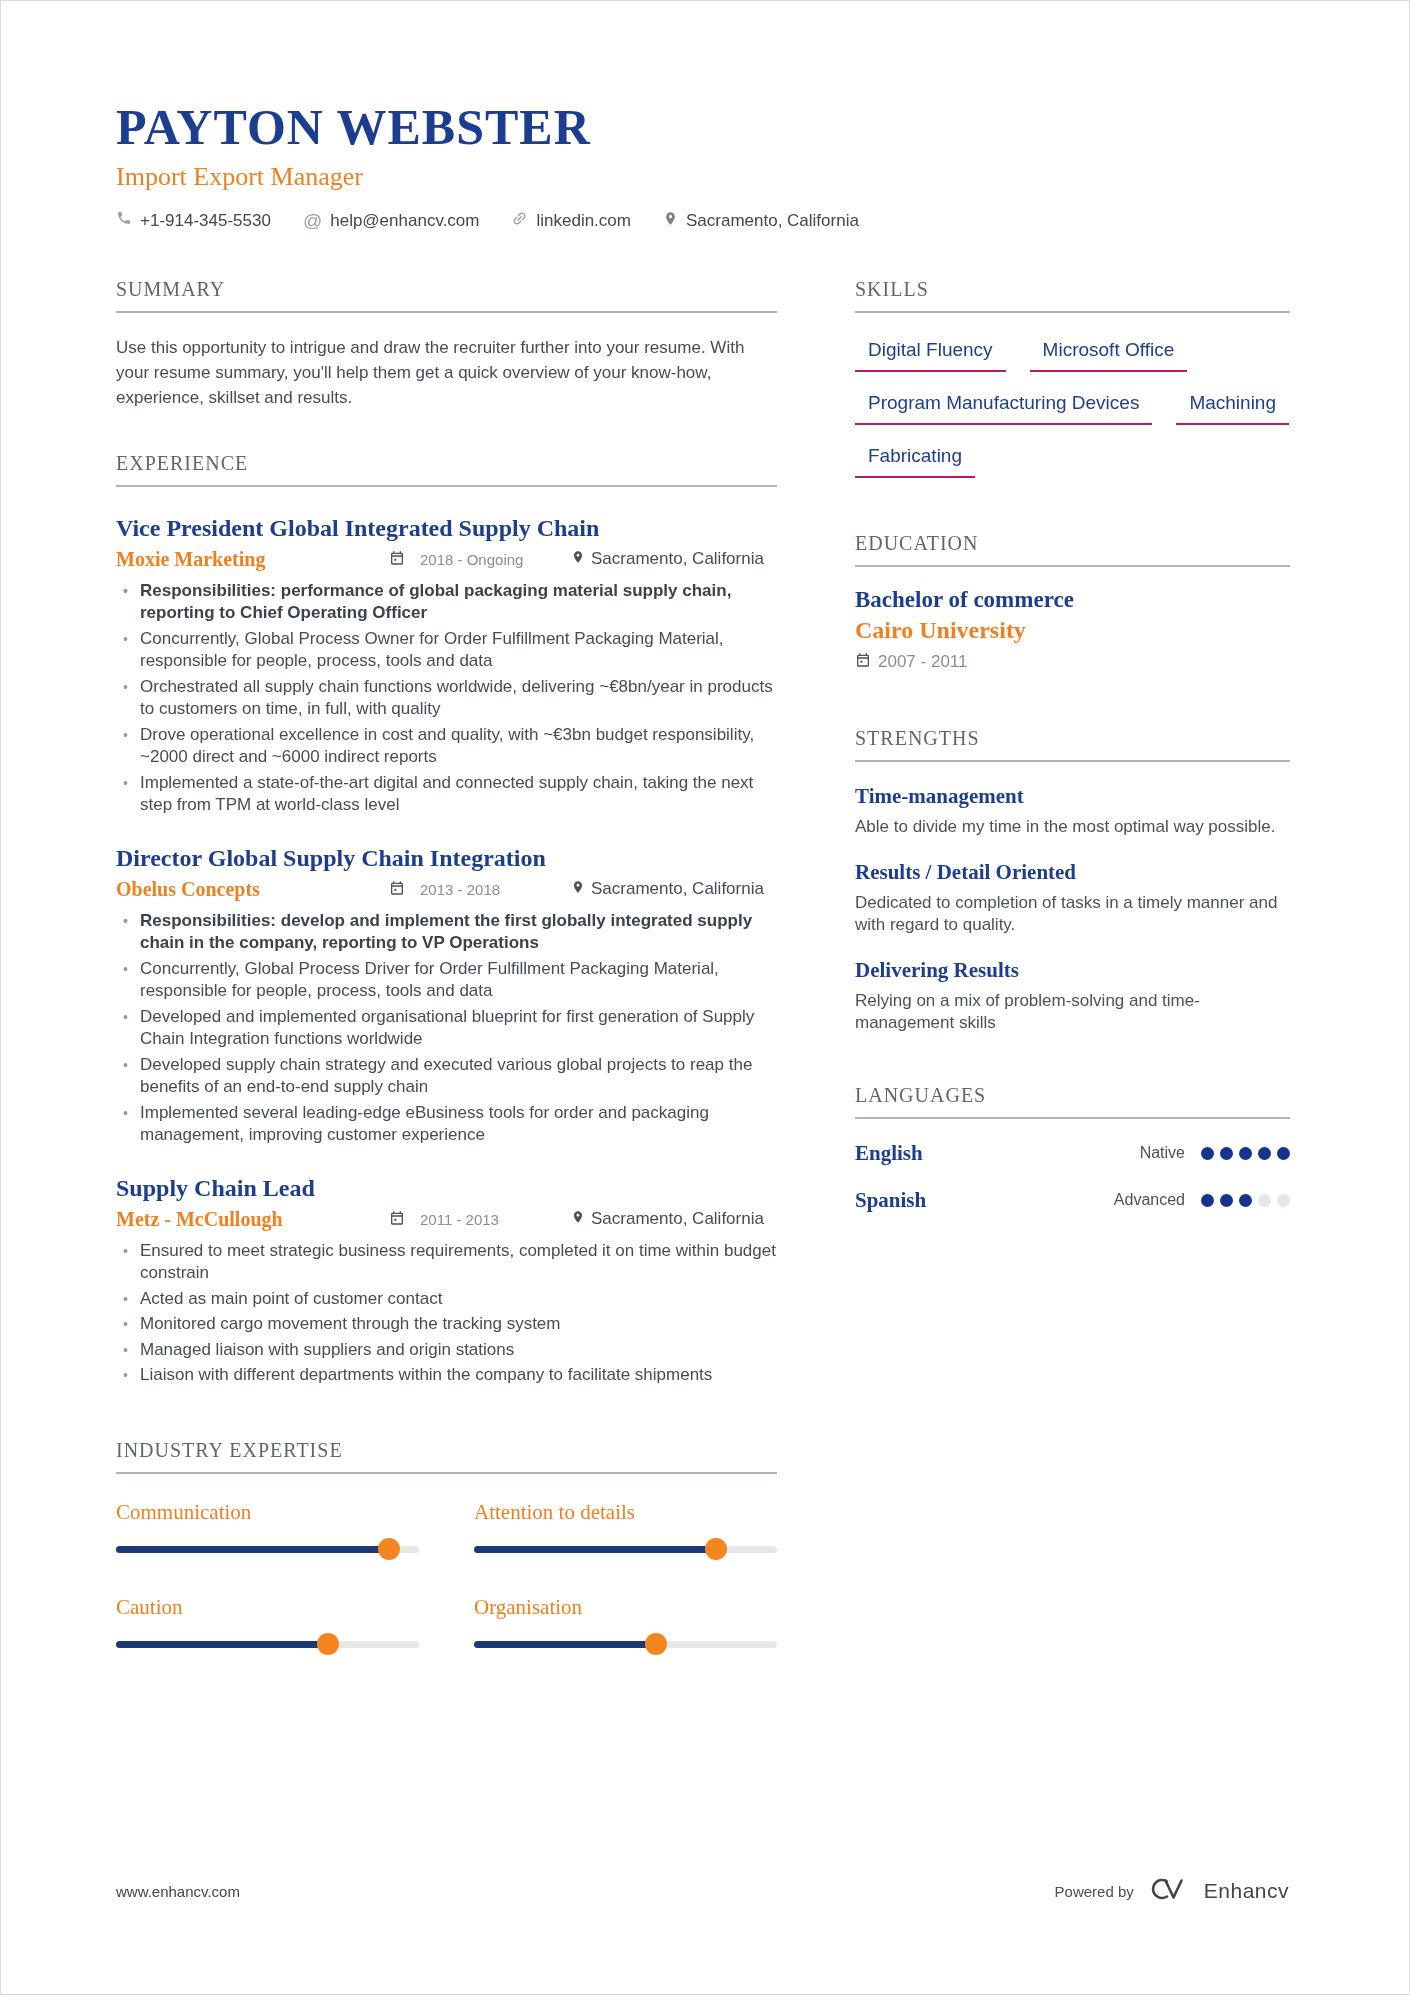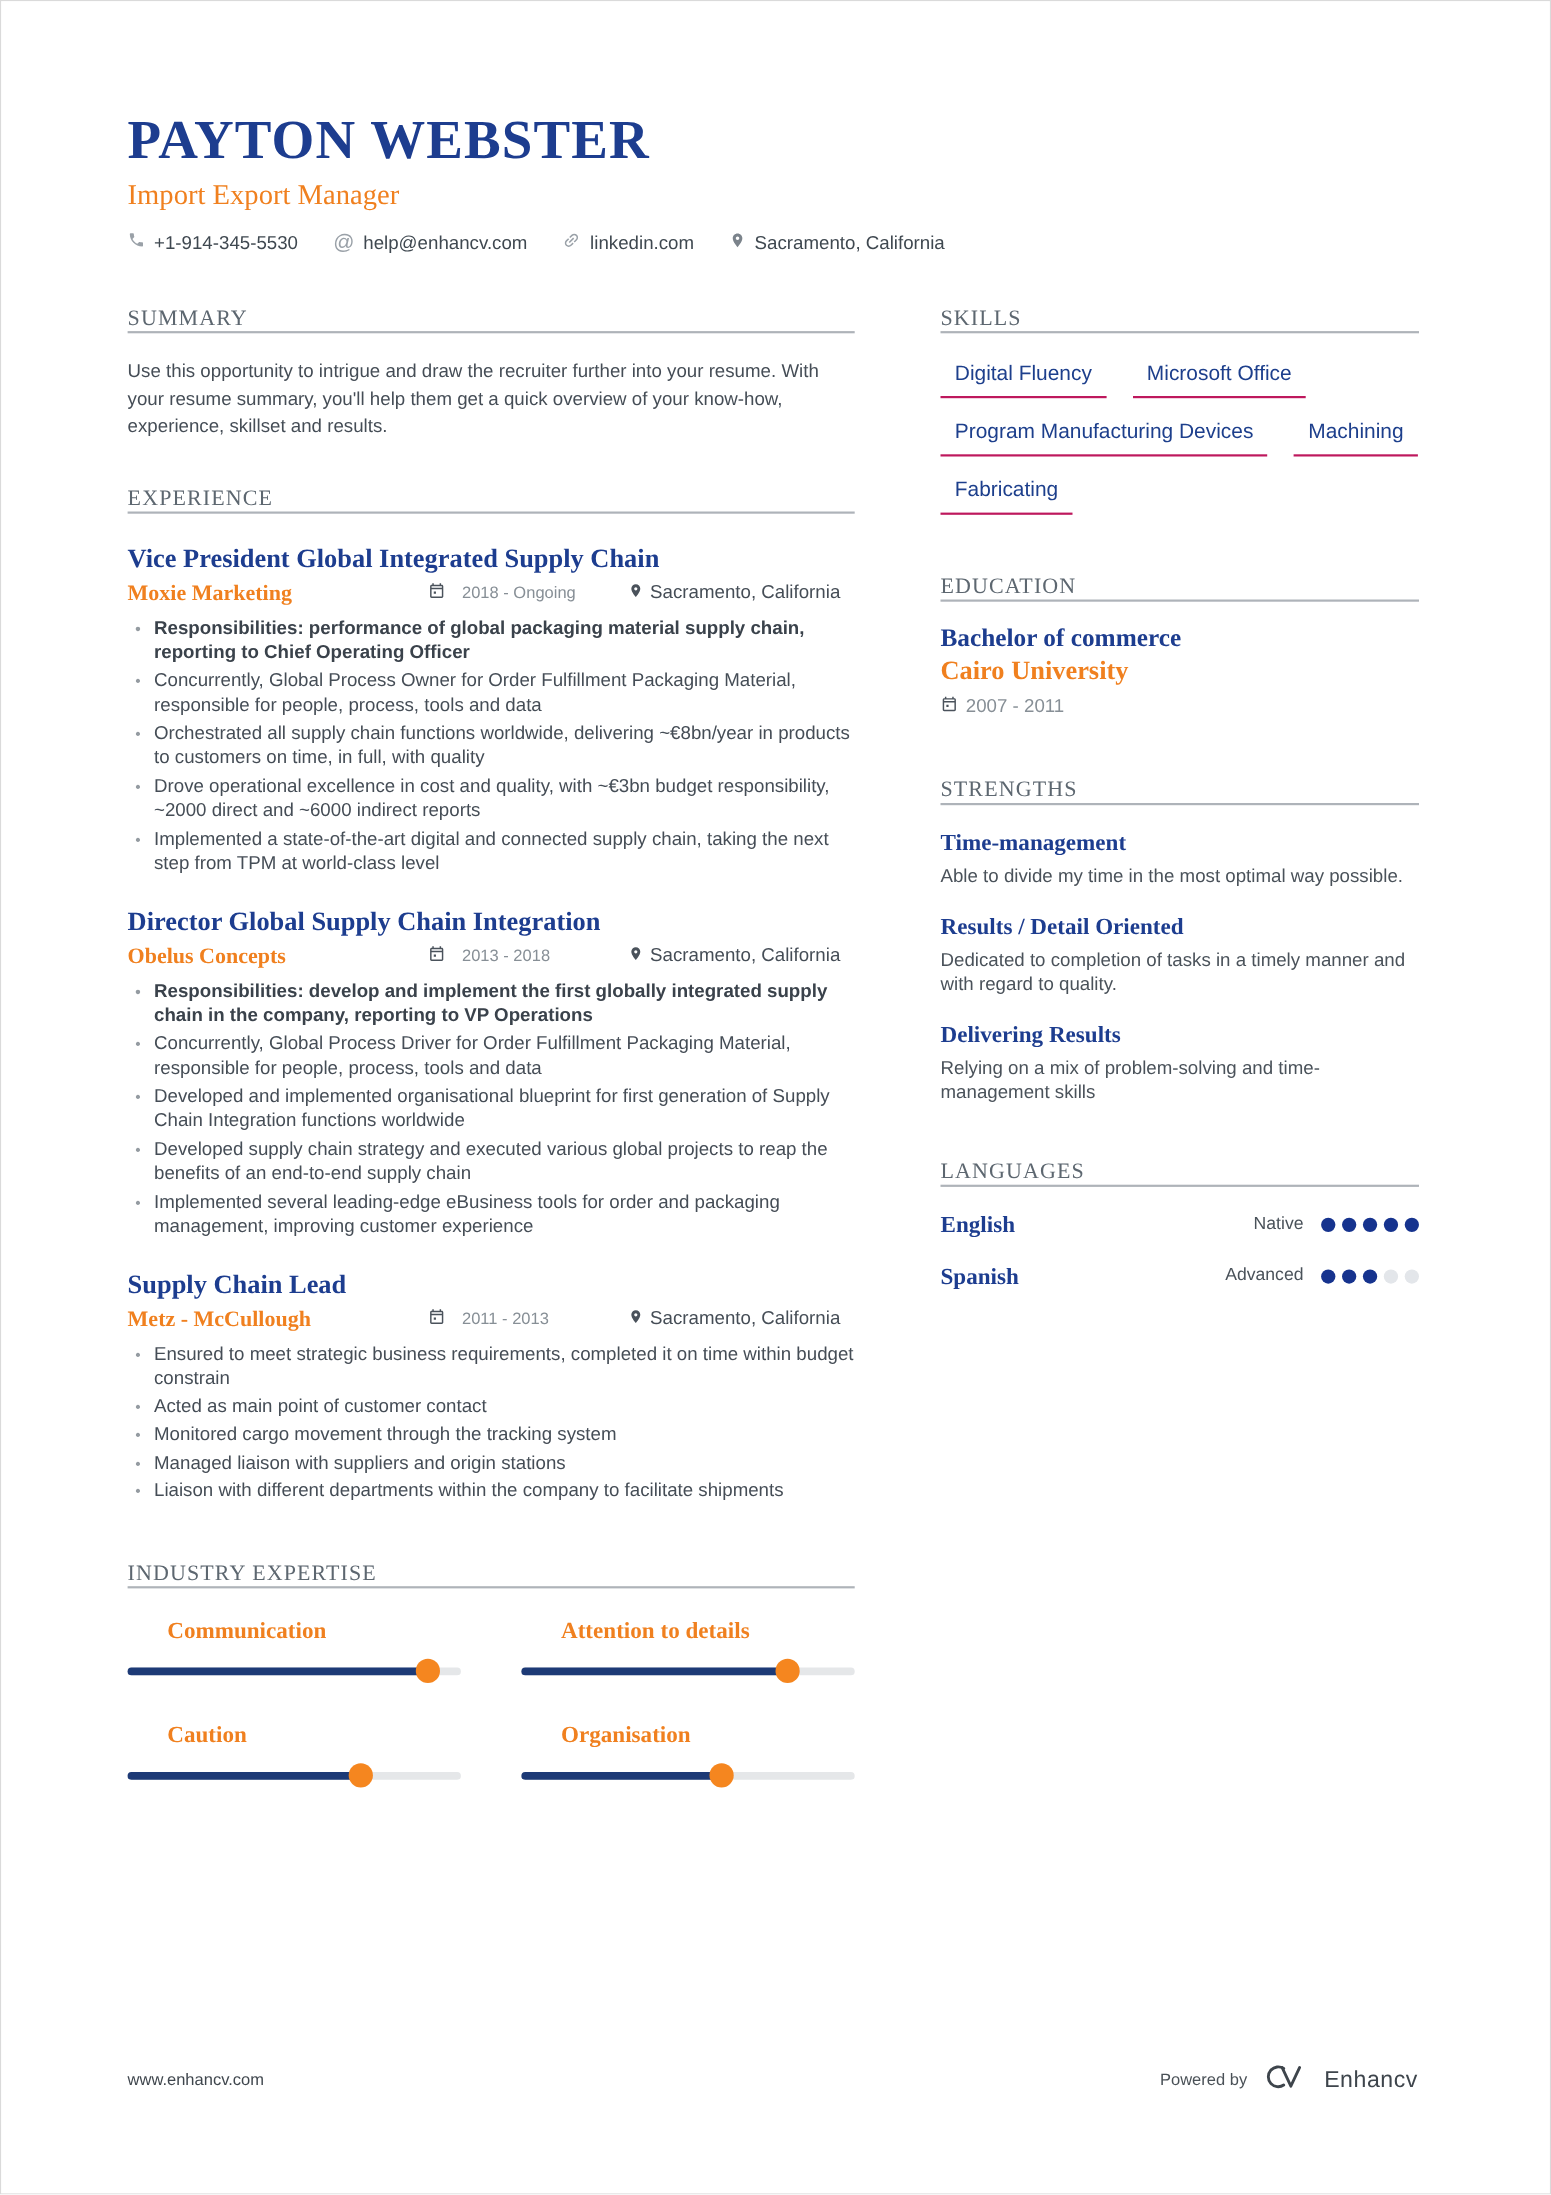--- a/index.html
+++ b/index.html
@@ -26,21 +26,21 @@
   .at-glyph { color:#9aa1a8; font-size:19px; line-height:1; }
 
   
   .columns { display:flex; gap:78px; margin-top:46px; }
   .col-left  { width:661px; flex:0 0 661px; }
   .col-right { width:435px; flex:0 0 435px; }
 
   .sec-head {
     font-family:"Liberation Serif","DejaVu Serif",serif;
     font-size:20px; font-weight:400; color:#5d6770; letter-spacing:1px;
-    border-bottom:2px solid #aeb3b9;
+    padding-bottom:10px; border-bottom:2px solid #aeb3b9;
   }
 
   
   .summary-text { margin-top:22px; font-size:17px; line-height:25px; color:#454d56; }
 
   
   .section { margin-top:0; }
   .sec-experience { margin-top:42px; }
   .job { margin-top:26px; }
   .job:first-of-type { margin-top:24px; }
@@ -63,21 +63,21 @@
   ul.bullets li::before {
     content:"•"; position:absolute; left:7px; top:0; color:#949ba1; font-size:14px;
   }
   ul.bullets li.b-bold { font-weight:700; color:#3a424b; }
 
   
   .sec-industry { margin-top:52px; }
   .ind-grid { display:grid; grid-template-columns:1fr 1fr; column-gap:55px; row-gap:34px; margin-top:26px; }
   .ind-label {
     font-family:"Liberation Serif","DejaVu Serif",serif;
-    font-size:21px; font-weight:700; color:#f0801f;margin-left:36px;
+    font-size:21px; font-weight:400; color:#f0801f;
   }
   .slider { position:relative; height:24px; margin-top:12px; }
   .slider-track { position:absolute; left:0; right:0; top:9px; height:7px; border-radius:4px; background:#e5e7e9; }
   .slider-fill  { position:absolute; left:0; top:9px; height:7px; border-radius:4px; background:#1d3a76; }
   .slider-knob  { position:absolute; top:12px; width:22px; height:22px; border-radius:50%; background:#f5861f; transform:translate(-50%,-50%); }
 
   
   .skills-wrap { display:flex; flex-wrap:wrap; column-gap:24px; row-gap:18px; margin-top:24px; }
   .skill-pill {
     font-size:19px; color:#1d3f8c; padding:2px 13px 9px 13px;

